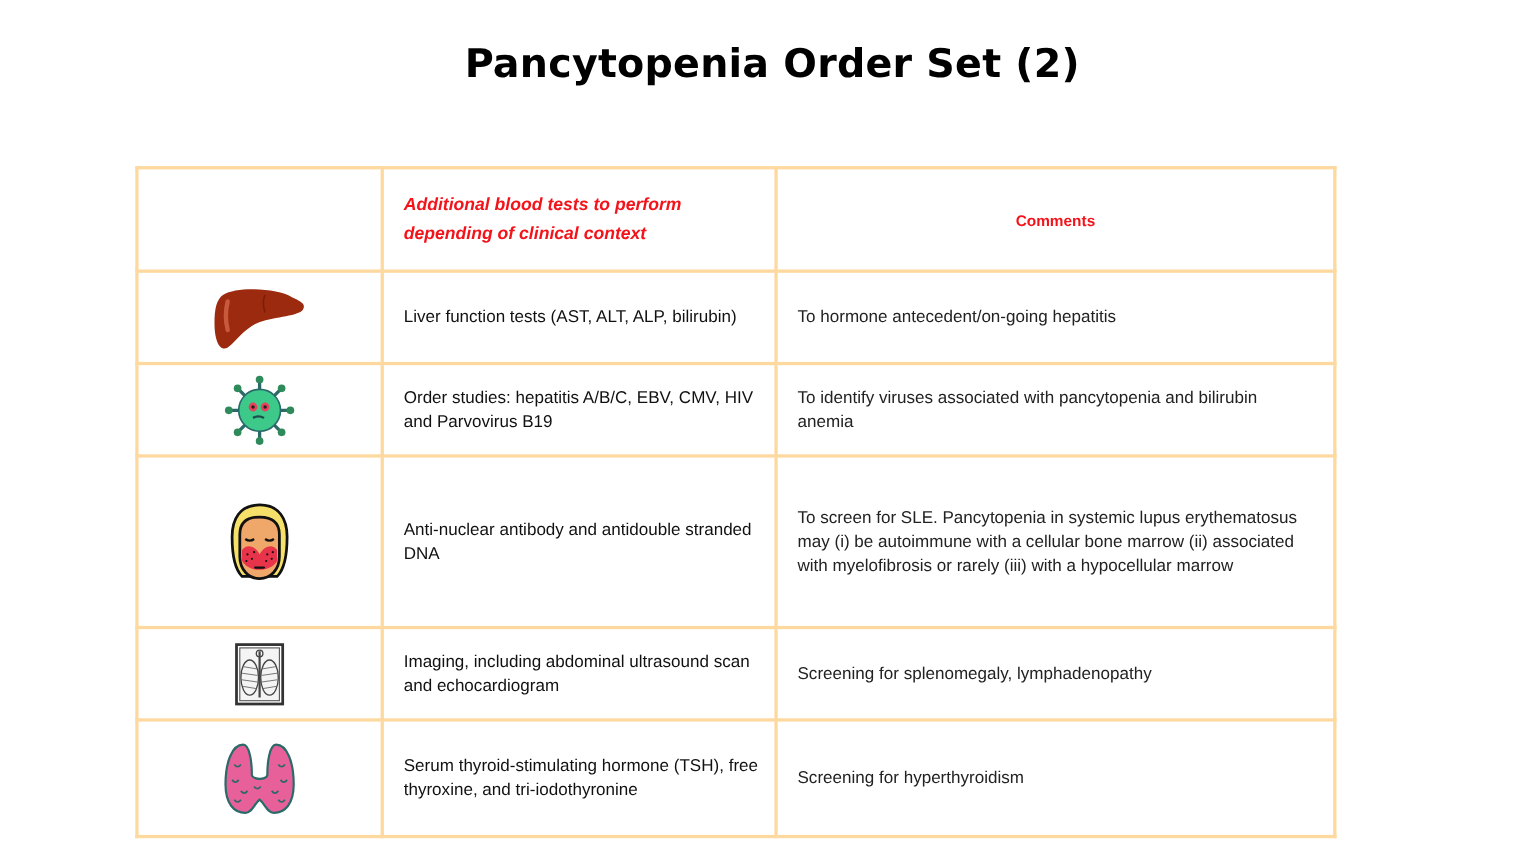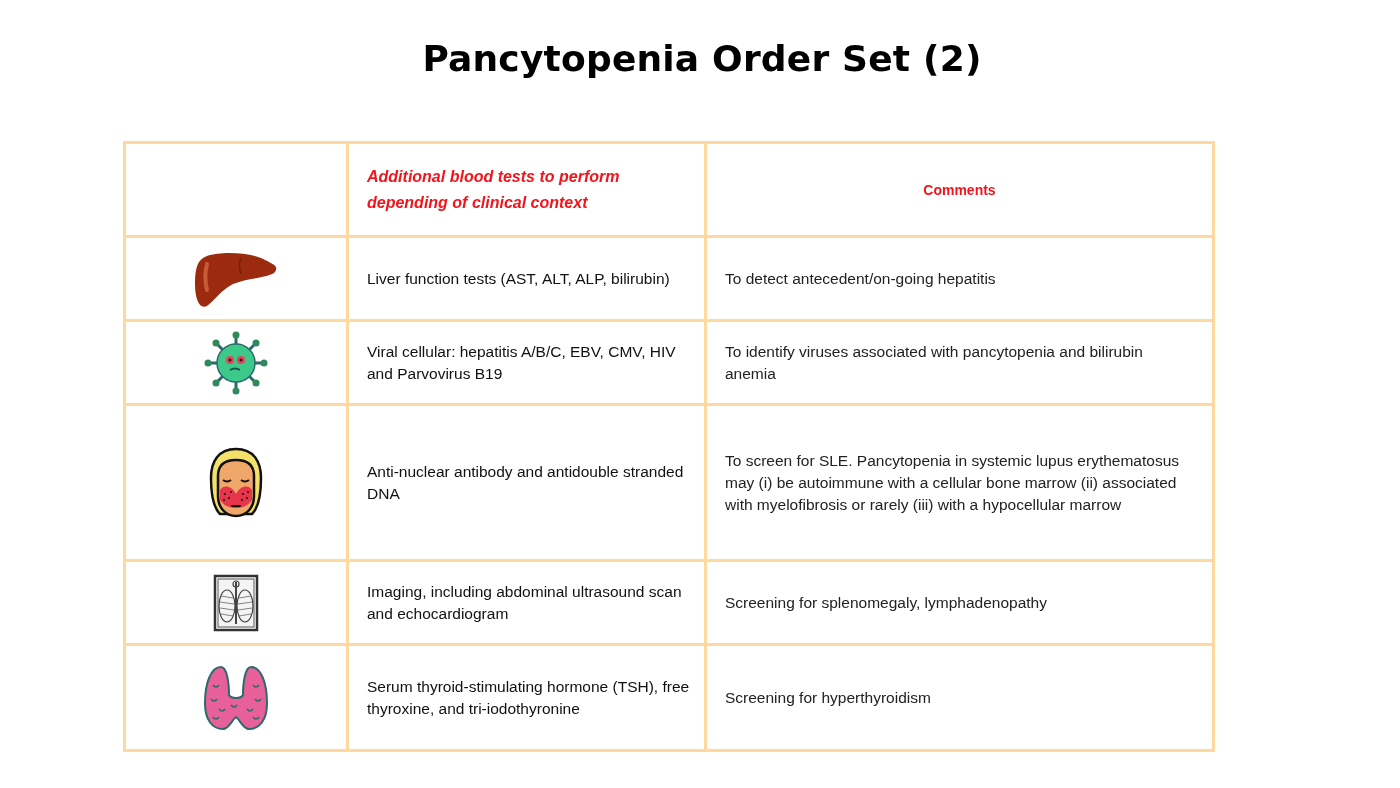--- a/index.html
+++ b/index.html
@@ -1,18 +1,18 @@
 <!DOCTYPE html>
 <html><head>
   <meta charset="utf-8">
   <style>
     html, body { margin:0; padding:0; }
     body { width:1400px; height:788px; background:#ffffff; position:relative; overflow:hidden; font-family:"Liberation Sans", sans-serif; }
     .title { position:absolute; top:38px; left:2px; width:1400px; text-align:center; font-family:"DejaVu Sans", sans-serif; font-weight:bold; font-size:36px; color:#000; letter-spacing:0.2px; }
-    table.orders { position:absolute; left:123px; top:141px; border-collapse:collapse; table-layout:fixed; width:1089px; }
+    table.orders { position:absolute; left:123px; top:151px; border-collapse:collapse; table-layout:fixed; width:1089px; }
     table.orders td { border:3px solid #fdd9a0; vertical-align:middle; padding:0; }
     col.c1 { width:223px; } col.c2 { width:358px; } col.c3 { width:508px; }
     .hdr-test { color:#f3141b; font-style:italic; font-weight:bold; font-size:16px; line-height:26px; padding-left:18px !important; }
     .hdr-comments { color:#f3141b; font-weight:bold; font-size:14px; text-align:center; }
     .test { font-weight:normal; font-size:15.5px; line-height:22px; color:#111; padding-left:18px !important; padding-right:8px !important; }
     .comment { font-size:15.5px; line-height:22px; color:#222; padding-left:18px !important; padding-right:14px !important; }
     .iconcell { text-align:center; }
     .iconcell svg { display:inline-block; vertical-align:middle; }
   </style>
 </head>
@@ -35,21 +35,21 @@
 
   <tr style="height:84px">
     <td class="iconcell">
       <svg width="86" height="62" viewBox="0 0 86 62">
         <path d="M10 10 C 22 2, 60 4, 72 12 C 80 16, 86 18, 82 24 C 76 30, 54 30, 40 36 C 28 42, 22 52, 14 58 C 6 62, 2 50, 2 36 C 2 22, 4 14, 10 10 Z" fill="#9b2a0f"></path>
         <path d="M14 16 C 12 24, 12 34, 14 42" stroke="#c85a3c" stroke-width="4" fill="none" stroke-linecap="round"></path>
         <path d="M48 10 C 46 14, 46 20, 48 26" stroke="#7a1e08" stroke-width="1.5" fill="none"></path>
       </svg>
     </td>
     <td class="test">Liver function tests (AST, ALT, ALP, bilirubin)</td>
-    <td class="comment">To detect antecedent/on-going hepatitis</td>
+    <td class="comment">To hormone antecedent/on-going hepatitis</td>
   </tr>
 
   <tr style="height:84px">
     <td class="iconcell">
       <svg width="66" height="64" viewBox="0 0 66 64">
         <g stroke="#2a6b6a" stroke-width="3" stroke-linecap="round">
           <line x1="33" y1="32" x2="33" y2="4"></line>
               <line x1="33" y1="32" x2="33" y2="60"></line>
           <line x1="33" y1="32" x2="5" y2="32"></line>
               <line x1="33" y1="32" x2="61" y2="32"></line>
@@ -69,21 +69,21 @@
               <circle cx="13" cy="52" r="3.5"></circle>
         </g>
         <circle cx="33" cy="32" r="19" fill="#3cc98a" stroke="#2a6b6a" stroke-width="1.5"></circle>
         <circle cx="27" cy="29" r="4" fill="#e8425a"></circle>
             <circle cx="27" cy="29" r="1.6" fill="#222"></circle>
         <circle cx="38" cy="29" r="4" fill="#e8425a"></circle>
             <circle cx="38" cy="29" r="1.6" fill="#222"></circle>
         <path d="M27 39 Q 32 36 37 39" stroke="#1d4f4e" stroke-width="2" fill="none"></path>
       </svg>
     </td>
-    <td class="test">Viral cellular: hepatitis A/B/C, EBV, CMV, HIV and Parvovirus B19</td>
+    <td class="test">Order studies: hepatitis A/B/C, EBV, CMV, HIV and Parvovirus B19</td>
     <td class="comment">To identify viruses associated with pancytopenia and bilirubin anemia</td>
   </tr>
 
   <tr style="height:156px">
     <td class="iconcell">
       <svg width="56" height="74" viewBox="0 0 56 74">
         <path d="M28 3 C 10 3, 3 16, 3 32 C 3 48, 6 62, 12 68 L 44 68 C 50 62, 53 48, 53 32 C 53 16, 46 3, 28 3 Z" fill="#f5e06a" stroke="#111" stroke-width="2.5"></path>
         <path d="M10 30 C 10 18, 18 14, 28 14 C 38 14, 46 18, 46 30 L 46 50 C 46 62, 38 70, 28 70 C 18 70, 10 62, 10 50 Z" fill="#f0a86a" stroke="#111" stroke-width="2.5"></path>
         <path d="M12 44 C 16 38, 24 40, 28 48 C 32 40, 40 38, 44 44 L 44 54 C 40 60, 34 62, 28 62 C 22 62, 16 60, 12 54 Z" fill="#e8344a"></path>
         <g fill="#111">

